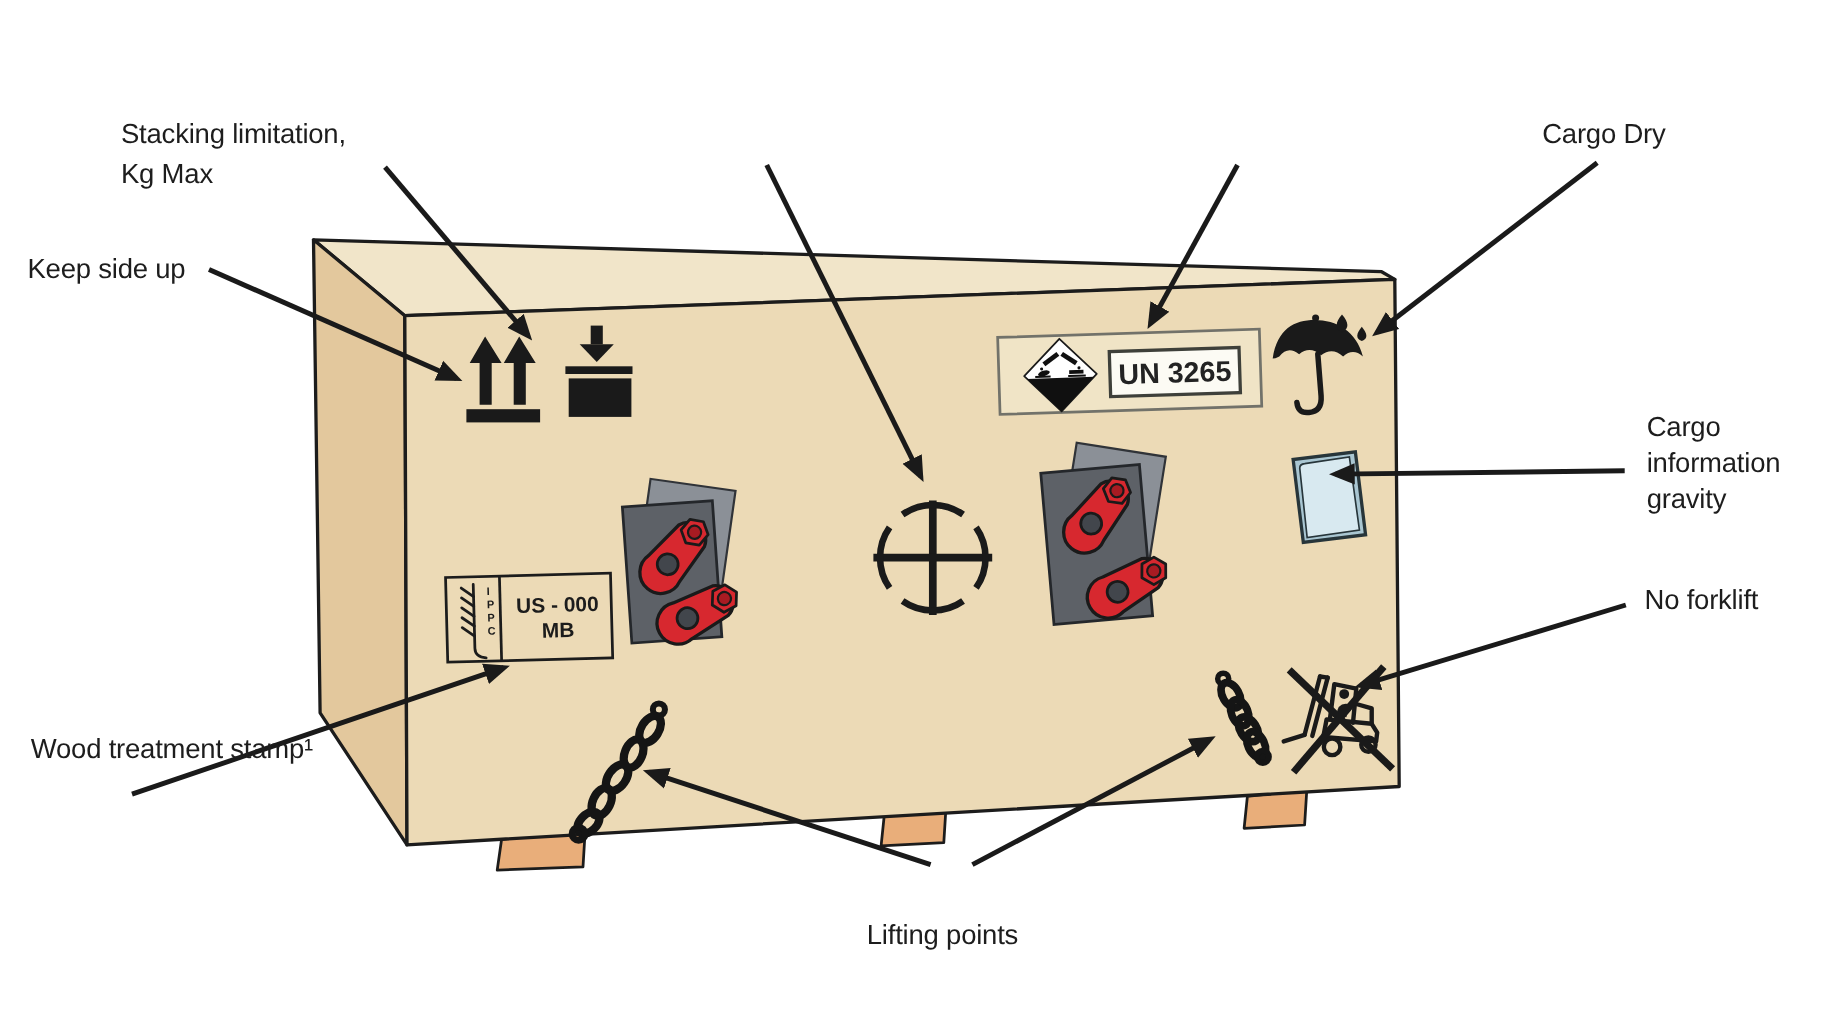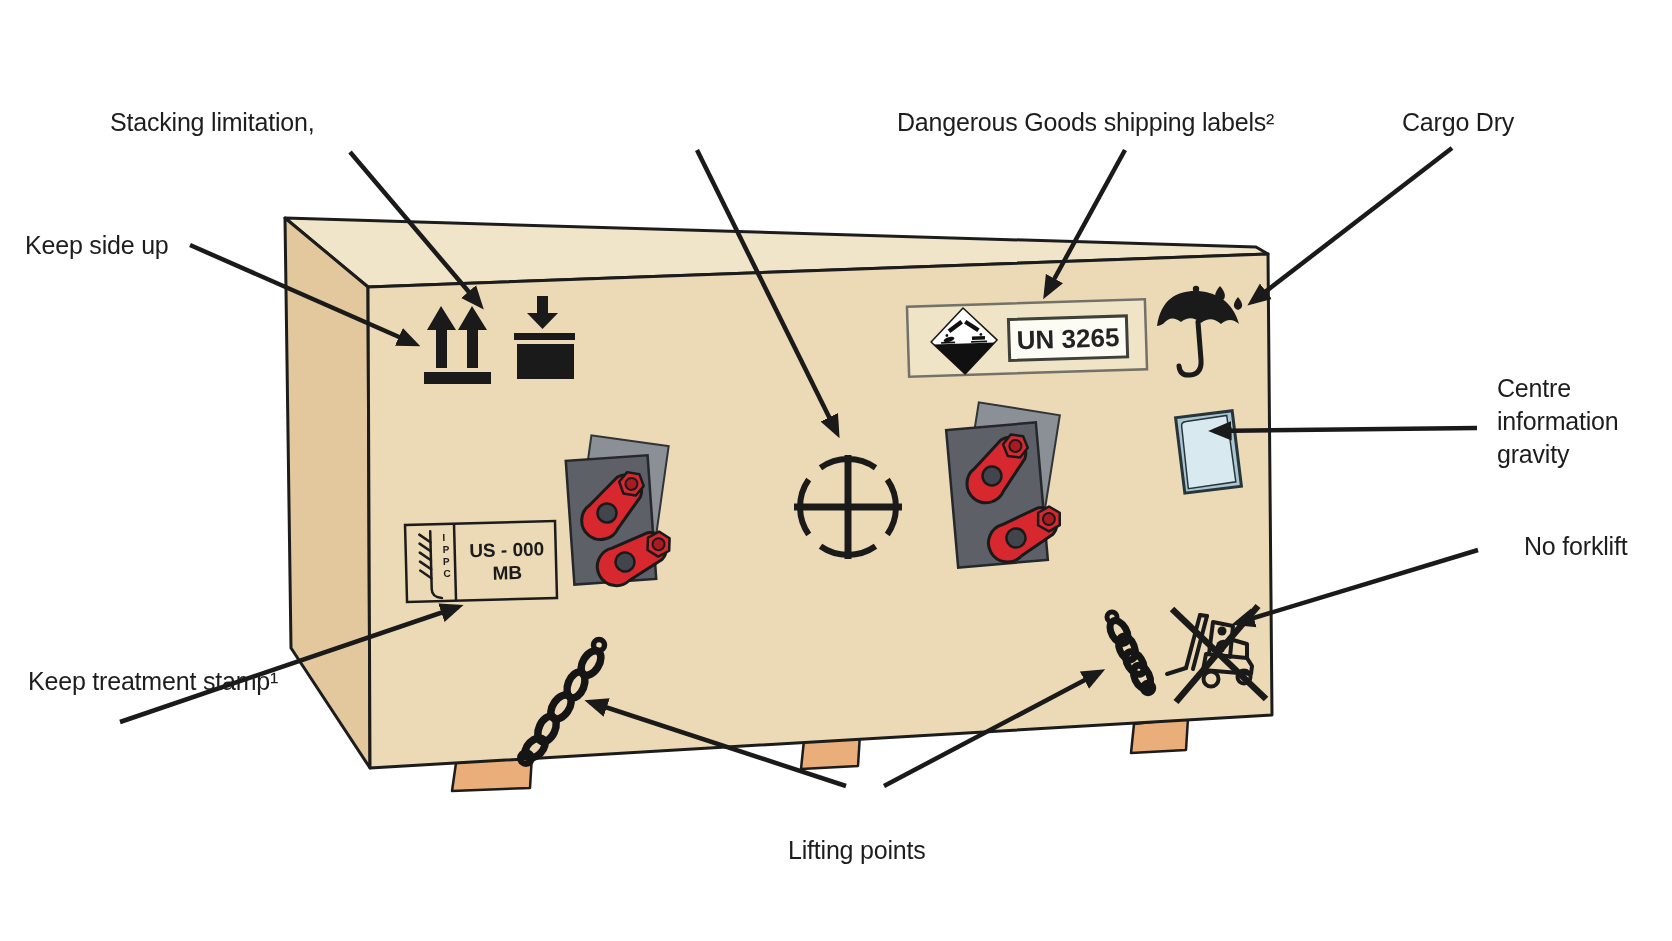--- a/index.html
+++ b/index.html
@@ -178,34 +178,34 @@
     <line x1="1477" y1="428" x2="1214" y2="431" marker-end="url(#ah)"></line>
     <line x1="1478" y1="550" x2="1237" y2="623" marker-end="url(#ah)"></line>
     <line x1="120" y1="722" x2="458" y2="607" marker-end="url(#ah)"></line>
     <line x1="846" y1="786" x2="590" y2="702" marker-end="url(#ah)"></line>
     <line x1="884" y1="786" x2="1100" y2="672" marker-end="url(#ah)"></line>
   </g>
 </svg>
 
   <div class="label" style="left:110px;top:104px;">
     <div>Stacking limitation,</div>
+    <div>Kg Max</div>
   </div>
 
   <div class="label" style="left:25px;top:227px;">Keep side up</div>
 
 
-  <div class="label" style="left:897px;top:104px;">Dangerous Goods shipping labels²</div>
 
   <div class="label" style="left:1402px;top:104px;">Cargo Dry</div>
 
   <div class="label lh33" style="left:1497px;top:372px;">
-    <div>Centre</div>
+    <div>Cargo</div>
     <div>information</div>
     <div>gravity</div>
   </div>
 
-  <div class="label" style="left:1495px;top:528px;margin-left:29px;">No forklift</div>
-
-  <div class="label" style="left:28px;top:663px;">Keep treatment stamp¹</div>
+  <div class="label" style="left:1495px;top:528px;">No forklift</div>
+
+  <div class="label" style="left:28px;top:663px;">Wood treatment stamp¹</div>
 
   <div class="label" style="left:788px;top:832px;">Lifting points</div>
 
 </div>
 
 </body></html>

